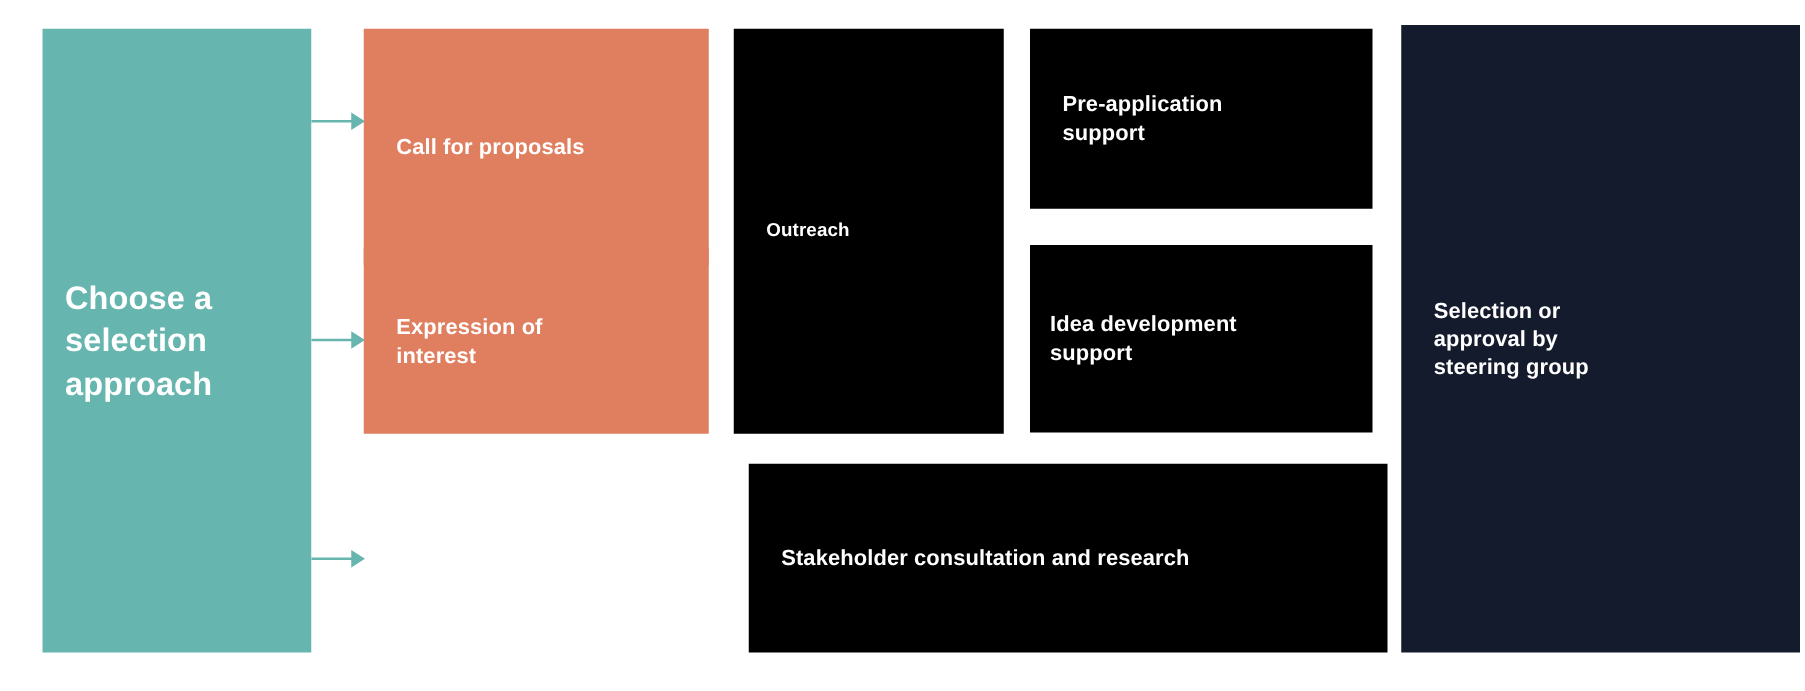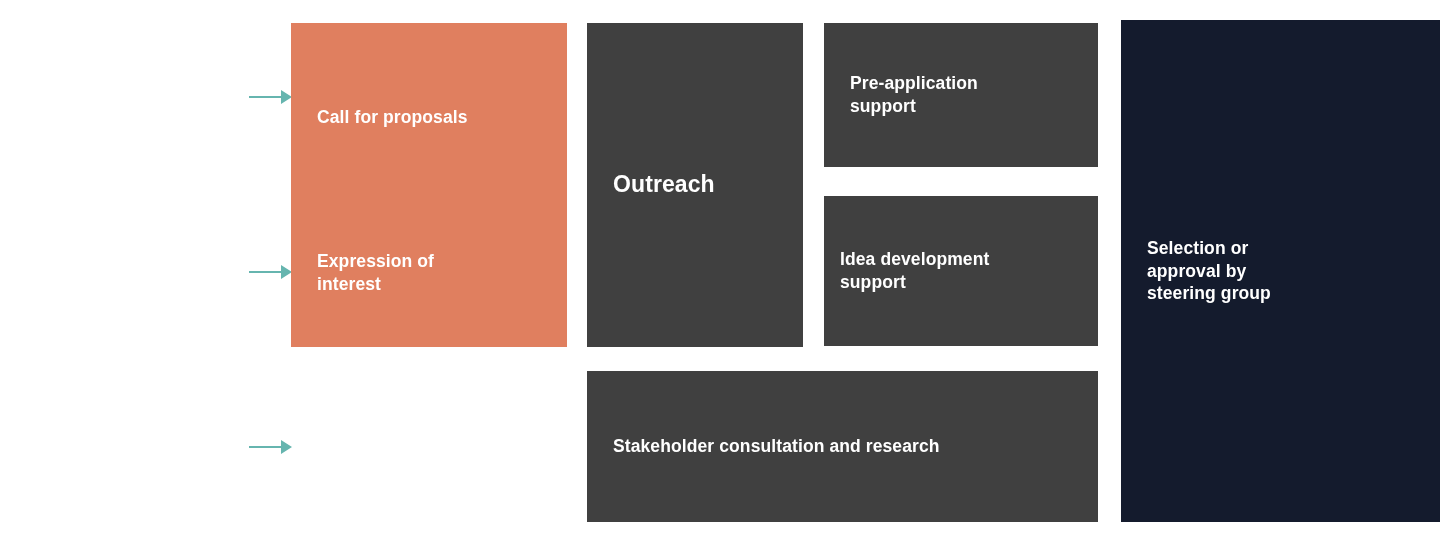--- a/index.html
+++ b/index.html
@@ -61,47 +61,47 @@
     position: absolute;
     left: 249px;
     width: 43px;
     height: 18px;
   }
   .arrow-1 { top: 88px; }
   .arrow-2 { top: 263px; }
   .arrow-3 { top: 438px; }
 
   
-  .maroon { background: #404040; }
+  .maroon { background: #000000; }
   .mar-outreach {
     left: 587px;
     top: 23px;
     width: 216px;
     height: 324px;
     padding: 0 12px 0 26px;
-    font-size: 23px;
+    font-size: 15px;
   }
   .mar-pre {
     left: 824px;
     top: 23px;
     width: 274px;
     height: 144px;
     padding: 0 14px 0 26px;
     font-size: 17.5px;
   }
   .mar-idea {
     left: 824px;
     top: 196px;
     width: 274px;
     height: 150px;
     padding: 0 14px 0 16px;
     font-size: 17.5px;
   }
   .mar-stake {
-    left: 587px;
+    left: 599px;
     top: 371px;
     width: 511px;
     height: 151px;
     padding: 0 16px 0 26px;
     font-size: 17.5px;
   }
 
   
   .stage-end {
     left: 1121px;
@@ -111,20 +111,25 @@
     background: #141b2d;
     padding: 0 16px 0 26px;
     font-size: 17.5px;
   }
 </style>
 </head>
 <body>
 
 <div id="diagram">
 
+  <div class="box stage-start">
+    <span class="txt">Choose a
+selection
+approach</span>
+  </div>
 
   <div class="arrow arrow-1">
     <svg width="43" height="18" viewBox="0 0 43 18" xmlns="http://www.w3.org/2000/svg" aria-hidden="true">
       <path d="M0 8 H32 V2 L43 9 L32 16 V10 H0 Z" fill="#66b5af"></path>
     </svg>
   </div>
   <div class="arrow arrow-2">
     <svg width="43" height="18" viewBox="0 0 43 18" xmlns="http://www.w3.org/2000/svg" aria-hidden="true">
       <path d="M0 8 H32 V2 L43 9 L32 16 V10 H0 Z" fill="#66b5af"></path>
     </svg>

